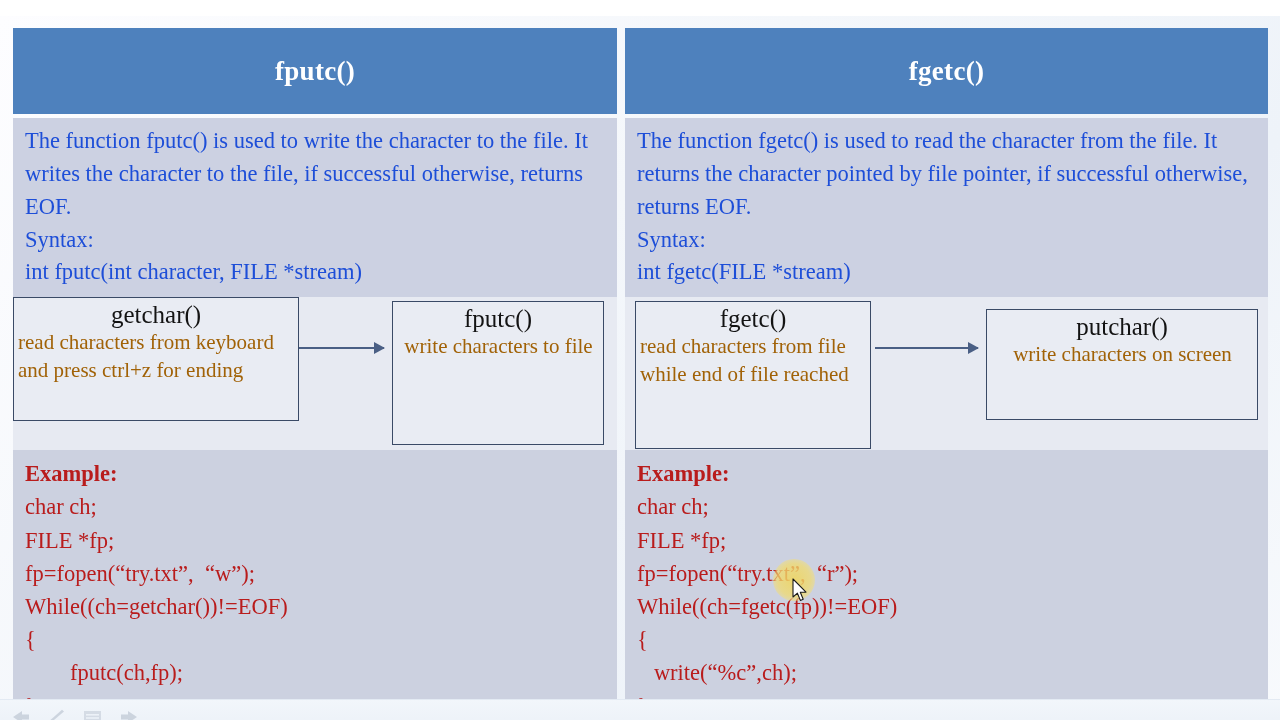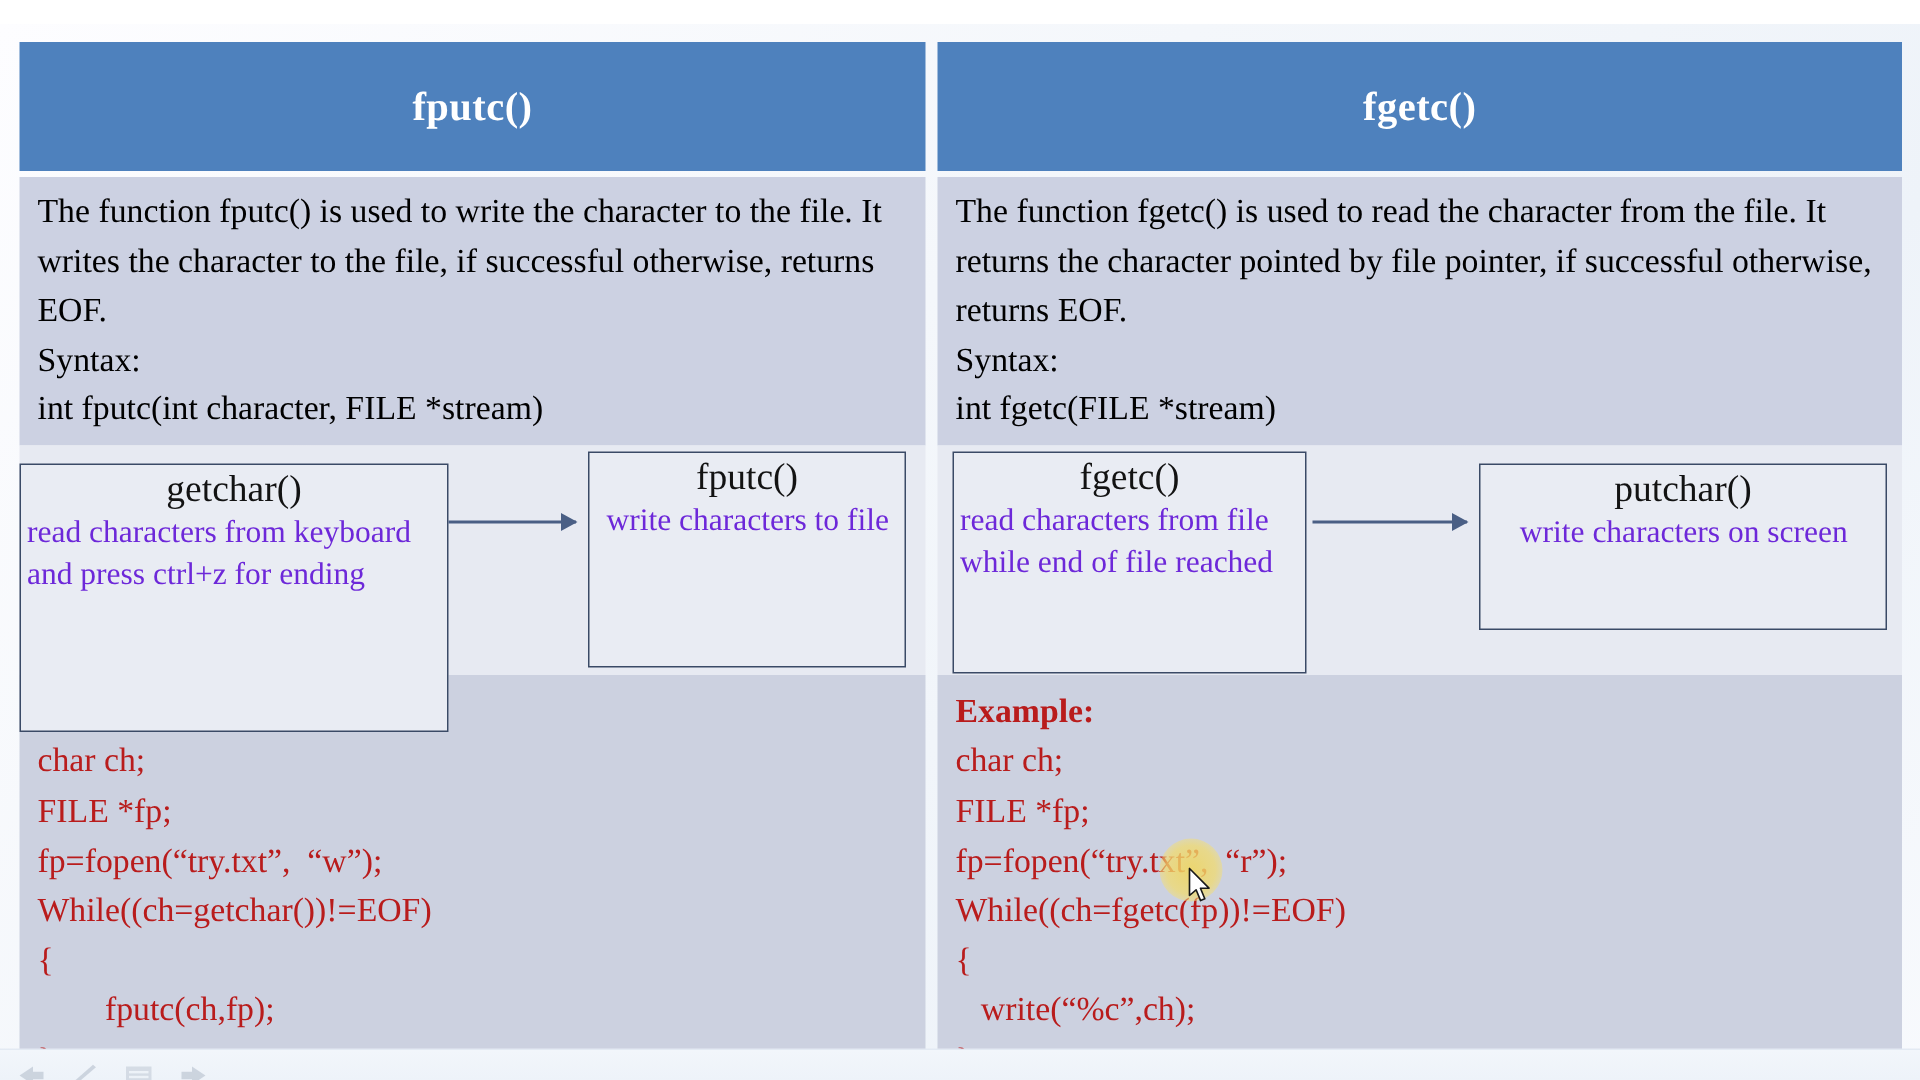--- a/index.html
+++ b/index.html
@@ -56,21 +56,21 @@
   
   .spacer-row td { height: 4px; background: transparent; padding: 0; }
 
   
   .desc-cell {
     background: #ccd1e2;
     vertical-align: top;
     padding: 7px 10px 8px 12px;
     font-size: 22.5px;
     line-height: 1.46;
-    color: #000000;
+    color: #1d4ed8;
   }
   .desc-cell p { margin: 0; }
   .syntax-label { font-weight: normal; }
   .syntax-code-left { margin-left: 62px; }
   .syntax-code-right { margin-left: 178px; }
 
   
   .diag-cell {
     background: #e7eaf2;
     padding: 0;
@@ -94,21 +94,21 @@
     text-align: center;
     font-size: 25px;
     line-height: 1.12;
     padding-top: 3px;
     color: #131313;
   }
   .flow-desc {
     display: block;
     font-size: 21px;
     line-height: 1.33;
-    color: #6d28d9;
+    color: #a16207;
     padding: 0 3px 0 4px;
   }
   .flow-desc.center { text-align: center; }
   .flow-desc.left   { text-align: left; }
 
   
   .arrow {
     position: absolute;
     height: 2px;
     background: #4a5f85;
@@ -214,21 +214,21 @@
           <p>The function fgetc() is used to read the character from the file. It returns the character pointed by file pointer, if successful otherwise, returns EOF.</p>
           <p class="syntax-label">Syntax:</p>
           <p class="syntax-code-right">int fgetc(FILE *stream)</p>
         </td>
       </tr>
 
       <tr>
         <td class="diag-cell">
           <div class="diag-inner">
 
-            <div class="flow-box" style="left:0px; top:12px; width:286px; height:179px;">
+            <div class="flow-box" style="left:0px; top:0; width:286px; height:124px;">
               <span class="flow-title">getchar()</span>
               <span class="flow-desc left"> read characters from keyboard and  press ctrl+z for ending</span>
             </div>
 
             <div class="arrow" style="left:286px; top:50px; width:85px;"></div>
 
             <div class="flow-box" style="left:379px; top:4px; width:212px; height:144px;">
               <span class="flow-title">fputc()</span>
               <span class="flow-desc center">write characters to file</span>
             </div>

